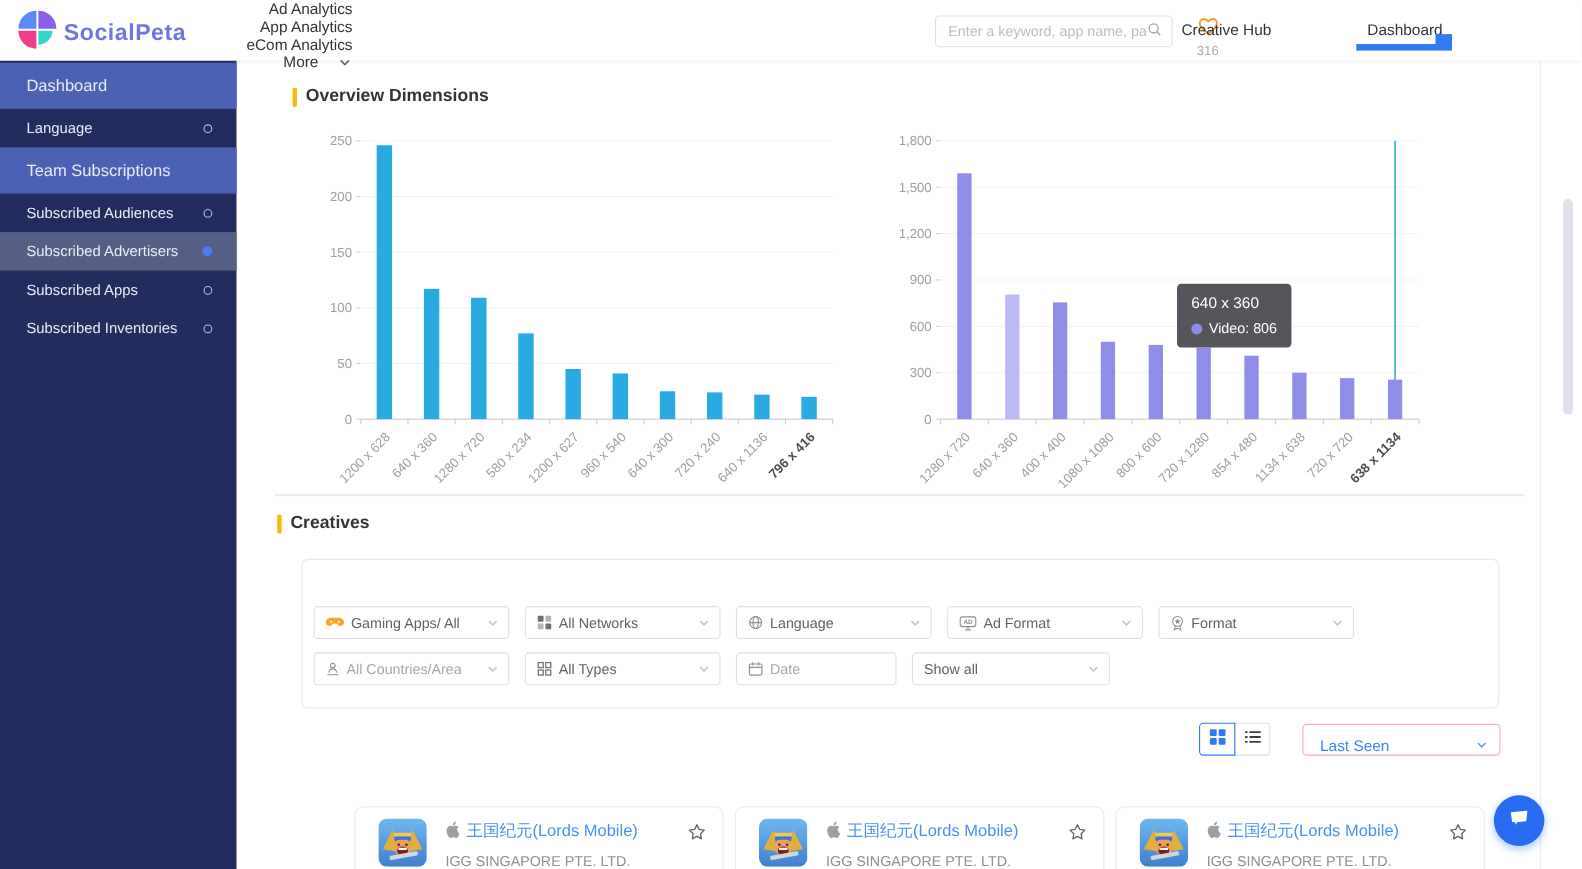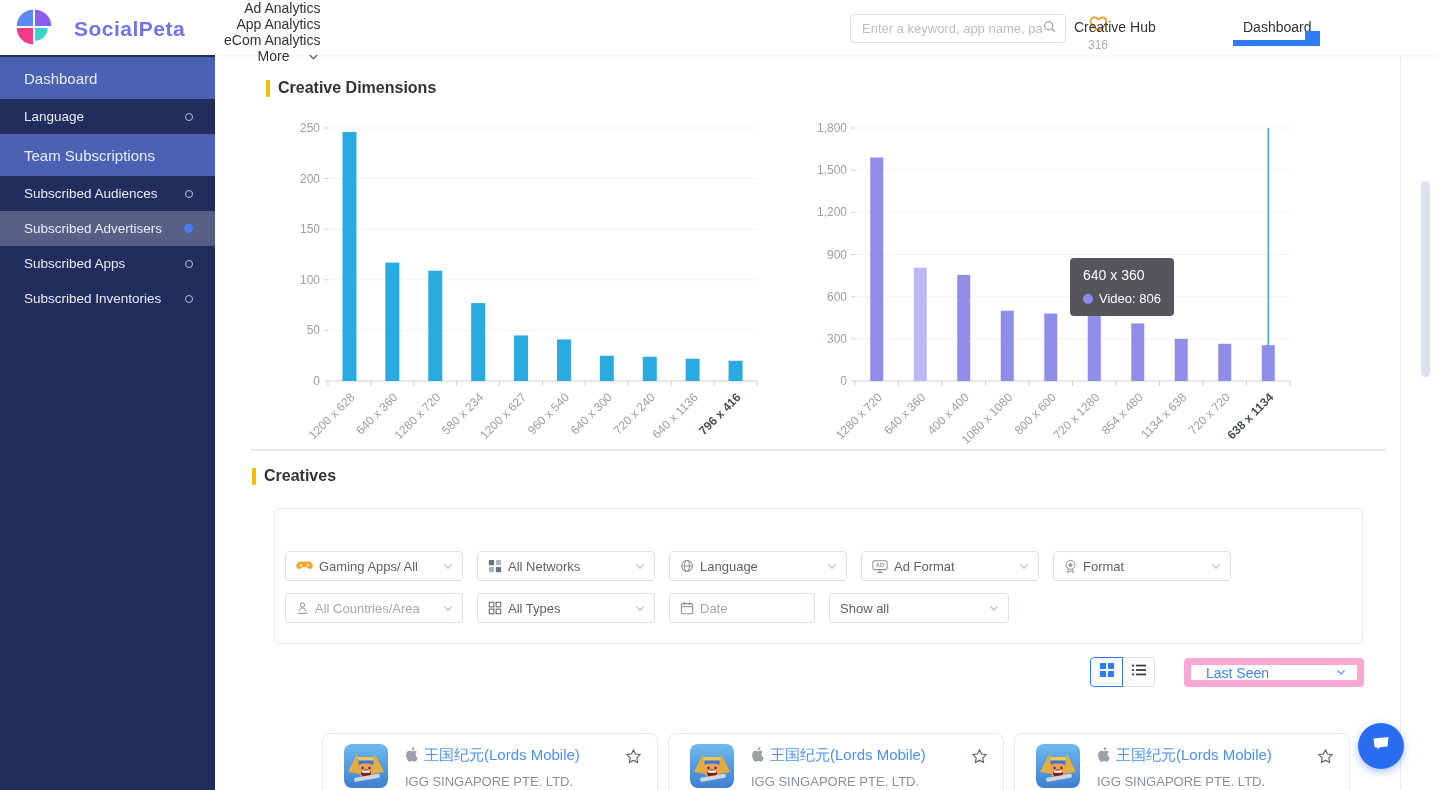--- a/index.html
+++ b/index.html
@@ -4,21 +4,21 @@
 <style>
   * { margin:0; padding:0; box-sizing:border-box; }
   html,body { width:1438px; height:790px; overflow:hidden; background:#fff;
     font-family:"Liberation Sans", sans-serif; }
   .app { position:relative; width:1438px; height:790px; background:#fff; }
 
   
   .navbar { position:absolute; left:0; top:0; width:1438px; height:55px; background:#fff;
     z-index:30; box-shadow:0 1px 3px rgba(0,0,0,.05); }
   .logo { position:absolute; left:14px; top:7px; display:flex; align-items:center; }
-  .logo-text { font-size:21px; font-weight:700; color:#6f74e6; letter-spacing:.5px; margin-left:20px; }
+  .logo-text { font-size:21px; font-weight:700; color:#6f74e6; letter-spacing:.5px; margin-left:4px; }
   .nav-menu { position:absolute; left:224px; top:0; height:55px; display:flex; align-items:flex-end;flex-direction:column; }
   .nav-link { font-size:14px; color:#333; margin-right:21px; cursor:pointer; display:flex; align-items:center; }
   .nav-link.more { margin-left:22px; }
   .nav-link .chev { margin-left:18px; display:inline-flex; }
   .search-box { position:absolute; left:850px; top:14px; width:216px; height:29px;
     border:1px solid #dcdfe6; border-radius:4px; display:flex; align-items:center; padding:0 8px 0 11px; }
   .search-box input { flex:1; border:none; outline:none; font-size:13px; color:#606266;
     font-family:inherit; background:transparent; min-width:0; }
   .search-box input::placeholder { color:#b9bdc5; }
   .fav { position:absolute; left:1083px; top:14px; width:30px; text-align:center; cursor:pointer; }
@@ -73,21 +73,21 @@
   .select .f-label { flex:1; white-space:nowrap; overflow:hidden; }
   .select .chev { display:inline-flex; }
 
   
   .view-toggle { position:absolute; left:1090px; top:657px; display:flex; }
   .vt-btn { width:33px; height:30px; border:1px solid #dcdfe6; background:#fff;
     display:flex; align-items:center; justify-content:center; cursor:pointer; }
   .vt-btn.grid { border-radius:4px 0 0 4px; border-color:#2f7bf5; z-index:2; }
   .vt-btn.list { border-radius:0 4px 4px 0; margin-left:-1px; }
   .sort-select { position:absolute; left:1184px; top:658px; width:180px; height:29px;
-    border:7px solid #f9a8d4; border-radius:4px; display:flex; align-items:flex-start;
+    border:1px solid #f9a8d4; border-radius:4px; display:flex; align-items:flex-end;
     padding:0 10px 0 15px; font-size:14px; color:#3b86f5; cursor:pointer; background:#fff; }
   .sort-select .f-label { flex:1; }
 
   
   .cards-row { position:absolute; left:322px; top:733px; display:flex; }
   .creative-card { width:336px; height:90px; border:1px solid #e8ebf0; border-radius:8px;
     background:#fff; margin-right:10px; position:relative; padding:10px 14px 0 21px; display:flex; }
   .app-ic { width:44px; height:44px; flex:none; }
   .card-body { margin-left:17px; padding-top:2px; min-width:0; }
   .card-title-row { display:flex; }
@@ -185,21 +185,21 @@
         <span class="ring"></span>
       </div>
       <div class="side-item plain">
         <span>Subscribed Inventories</span>
         <span class="ring"></span>
       </div>
     </aside>
 
   <div class="sec-title t1">
     <span class="sec-bar"></span>
-    <span>Creative Dimensions</span>
+    <span>Overview Dimensions</span>
   </div>
 
   <div class="charts-row">
     <svg id="chart1" width="475" height="340" viewBox="0 0 475 340">
         <line x1="38" y1="266" x2="467" y2="266" stroke="#ccd2d9" stroke-width="1"></line>
         <line x1="34" y1="266" x2="38" y2="266" stroke="#ccd2d9"></line>
         <text x="30" y="270" text-anchor="end" fill="#9aa0a6" font-size="12">0</text>
         <line x1="38" y1="215.4" x2="467" y2="215.4" stroke="#f2f3f5" stroke-width="1"></line>
         <line x1="34" y1="215.4" x2="38" y2="215.4" stroke="#ccd2d9"></line>
         <text x="30" y="219.4" text-anchor="end" fill="#9aa0a6" font-size="12">50</text>

